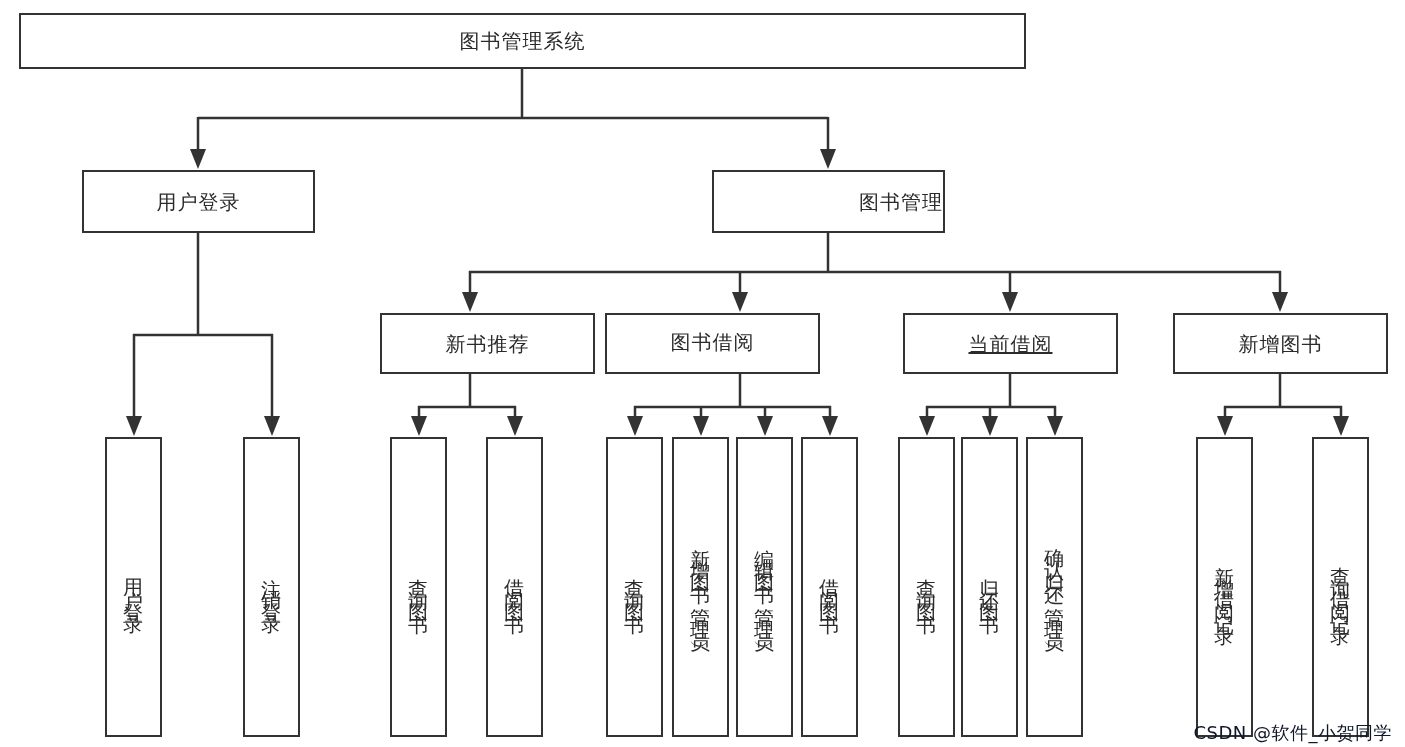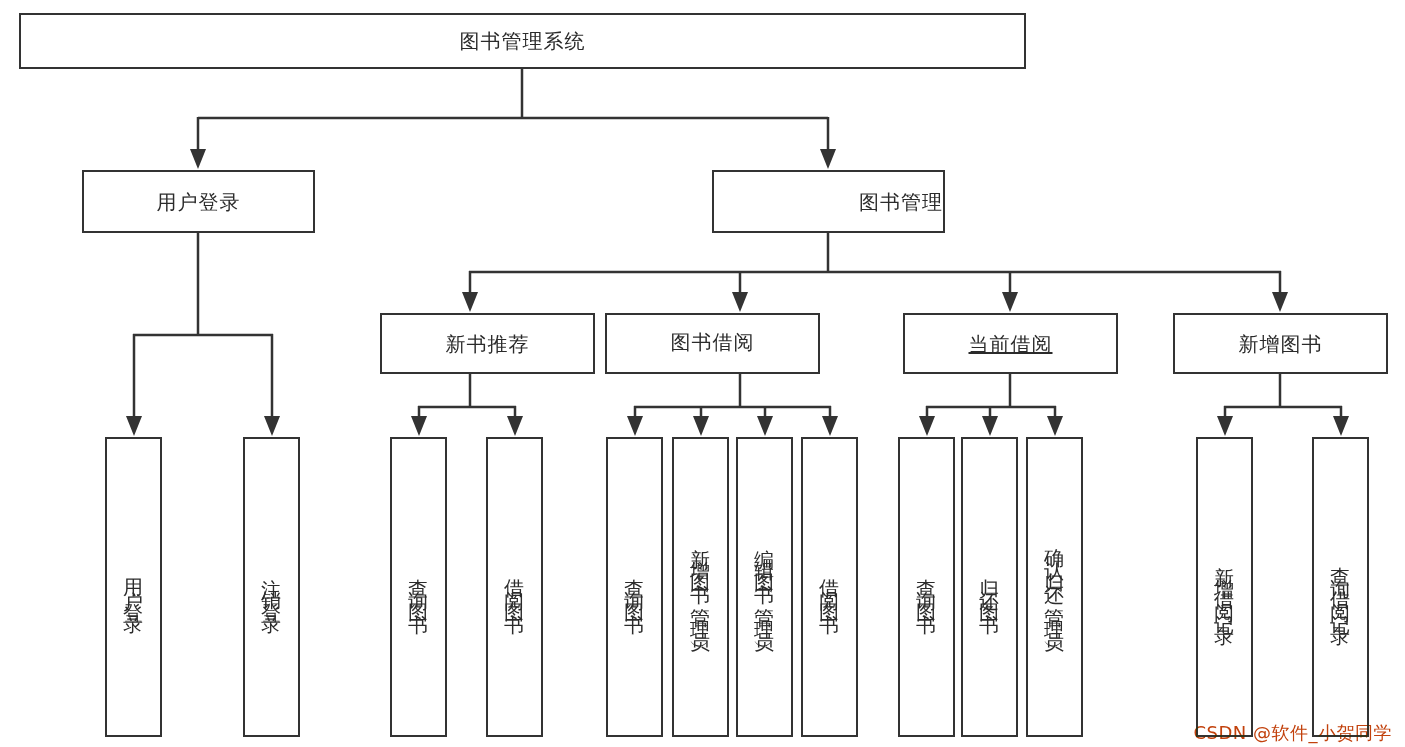--- a/index.html
+++ b/index.html
@@ -72,21 +72,21 @@
   .leaf.p10 { left: 1026px; }
   .leaf.p11 { left: 961px; }
   .leaf.p12 { left: 1196px; }
   .leaf.p13 { left: 1312px; }
 
   .watermark {
     position: absolute;
     right: 13px;
     bottom: 2px;
     font-size: 18px;
-    color: #c2410c;
+    color: #0f172a;
     z-index: 5;
     mix-blend-mode: darken;
     letter-spacing: 0.5px;
     white-space: nowrap;
   }
 </style>
 </head>
 <body>
 
 <div class="canvas">

